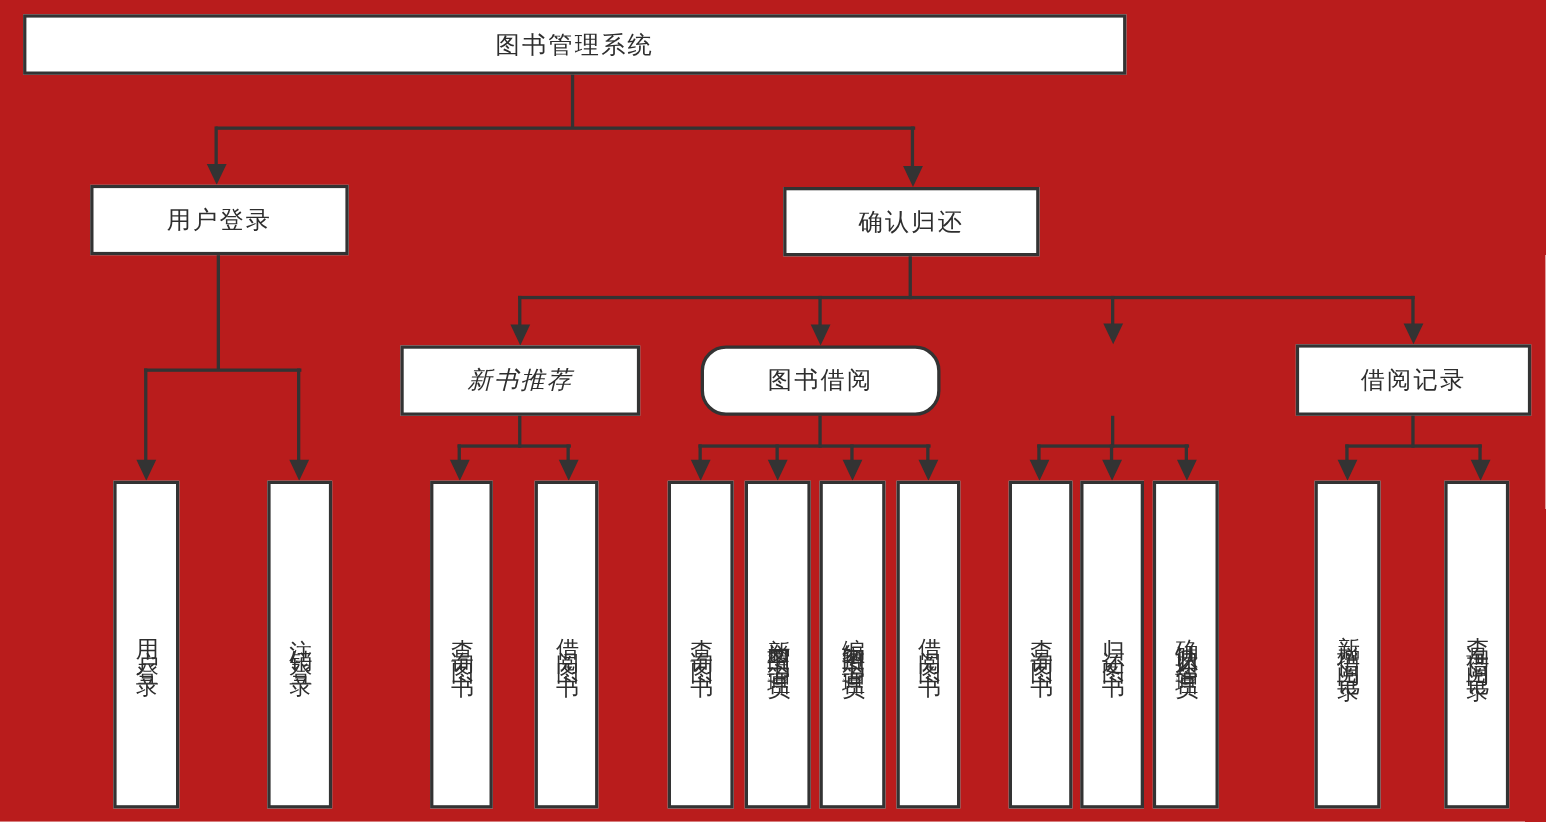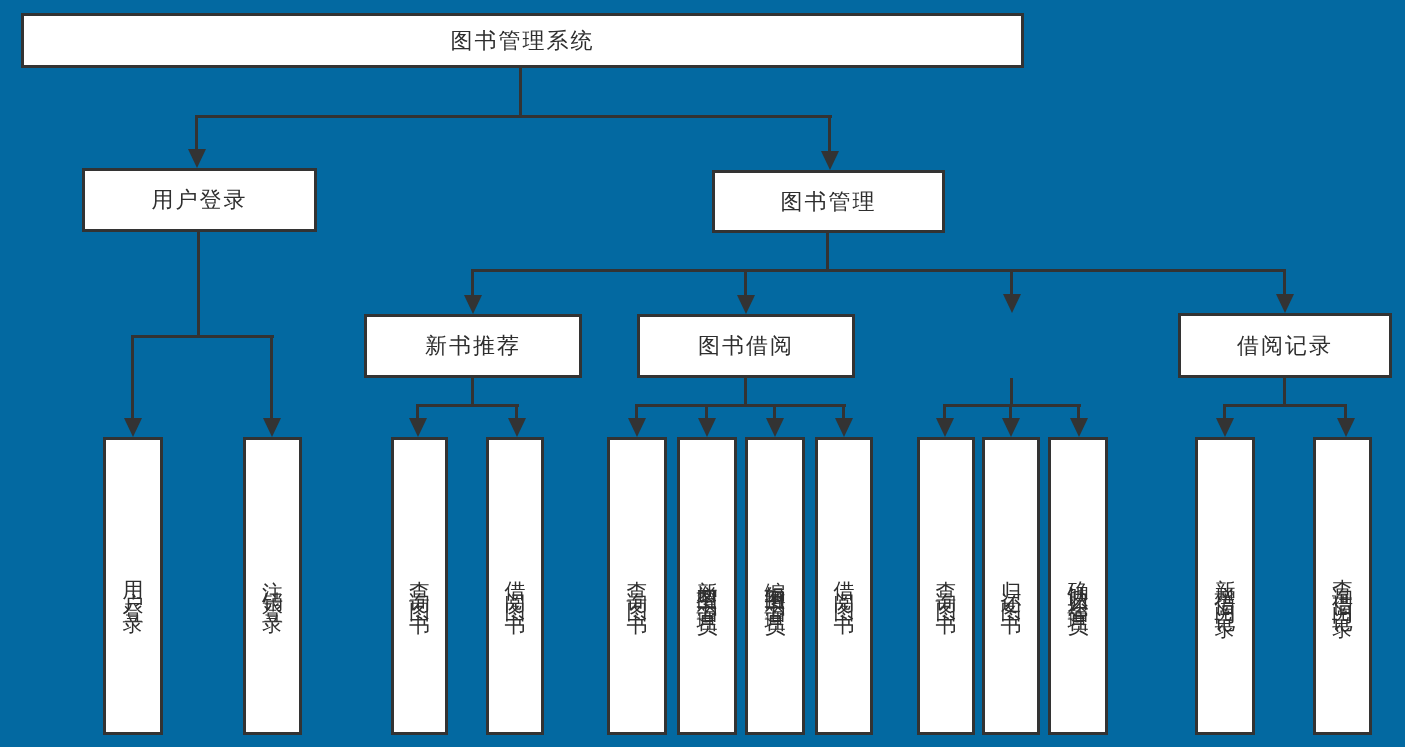--- a/index.html
+++ b/index.html
@@ -3,21 +3,21 @@
 <meta charset="utf-8">
 <style>
   html, body {
     margin: 0; padding: 0;
     background: #ffffff;
     font-family: "Liberation Sans", "DejaVu Sans", sans-serif;
   }
   .canvas {
     position: relative;
     width: 1405px; height: 747px;
-    background: #0369a1;
+    background: #b91c1c;
     overflow: hidden;
   }
   
   .box {
     position: absolute;
     box-sizing: border-box;
     border: 3px solid #333333;
     background: #ffffff;
     display: flex;
     align-items: center;
@@ -86,45 +86,45 @@
   <div class="line h" style="left:196px; top:115px; width:636px;"></div>
   <div class="line v" style="left:195px; top:115px; height:35px;"></div>
   <div class="arrow" style="left:188px; top:149px;"></div>
   <div class="line v" style="left:828px; top:115px; height:37px;"></div>
   <div class="arrow" style="left:821px; top:151px;"></div>
 
   <div class="box" style="left:82px; top:168px; width:235px; height:64px;">
     <span>用户登录</span>
   </div>
   <div class="box" style="left:712px; top:170px; width:233px; height:63px;">
-    <span>图书管理</span>
+    <span>确认归还</span>
   </div>
 
   <div class="line v" style="left:197px; top:232px; height:105px;"></div>
   <div class="line h" style="left:131px; top:335px; width:143px;"></div>
   <div class="line v" style="left:131px; top:335px; height:84px;"></div>
   <div class="arrow" style="left:124px; top:418px;"></div>
   <div class="line v" style="left:270px; top:335px; height:84px;"></div>
   <div class="arrow" style="left:263px; top:418px;"></div>
 
   <div class="line v" style="left:826px; top:233px; height:39px;"></div>
   <div class="line h" style="left:471px; top:269px; width:815px;"></div>
   <div class="line v" style="left:471px;  top:269px; height:27px;"></div>
   <div class="arrow" style="left:464px;  top:295px;"></div>
   <div class="line v" style="left:744px;  top:269px; height:27px;"></div>
   <div class="arrow" style="left:737px;  top:295px;"></div>
   <div class="line v" style="left:1010px; top:269px; height:26px;"></div>
   <div class="arrow" style="left:1003px; top:294px;"></div>
   <div class="line v" style="left:1283px; top:269px; height:26px;"></div>
   <div class="arrow" style="left:1276px; top:294px;"></div>
 
-  <div class="box" style="left:364px; top:314px; width:218px; height:64px;">
+  <div class="box" style="left:364px; top:314px; width:218px; height:64px;font-style:italic;">
     <span>新书推荐</span>
   </div>
-  <div class="box" style="left:637px; top:314px; width:218px; height:64px;">
+  <div class="box" style="left:637px; top:314px; width:218px; height:64px;border-radius:23px;">
     <span>图书借阅</span>
   </div>
   <div class="box" style="left:1178px; top:313px; width:214px; height:65px;">
     <span>借阅记录</span>
   </div>
 
   <div class="line v" style="left:471px; top:378px; height:29px;"></div>
   <div class="line h" style="left:416px; top:404px; width:103px;"></div>
   <div class="line v" style="left:416px; top:404px; height:15px;"></div>
   <div class="arrow" style="left:409px; top:418px;"></div>

